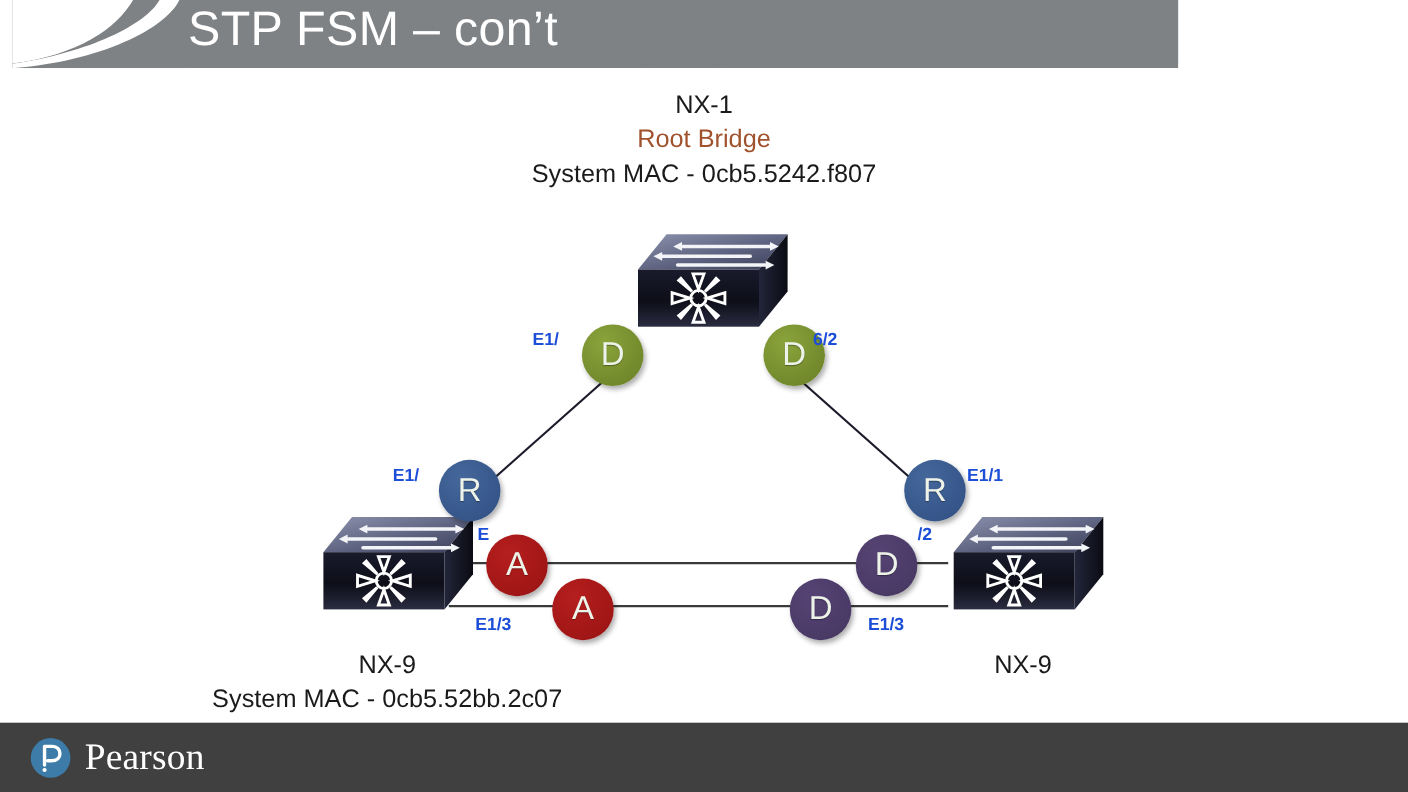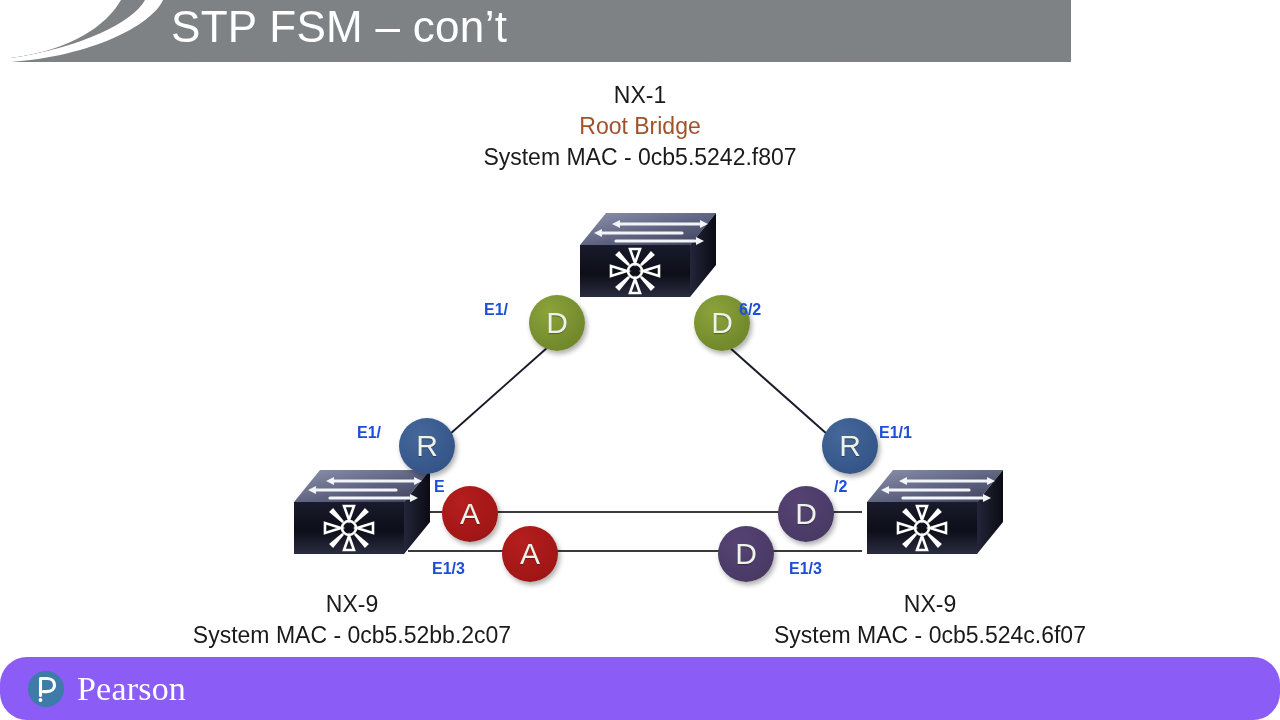--- a/index.html
+++ b/index.html
@@ -84,23 +84,22 @@
     font-size: 16px;
     color: #1d4ed8;
     white-space: nowrap;
     font-weight: bold;
   }
 
   
   #footer {
     position: absolute; left: 0; top: 657px;
     width: 1280px; height: 63px;
-    background: #8b5cf6;
+    background: #404040;
     display: flex;
-    border-radius: 27px;
   }
   #pearson-logo { margin-left: 26px; display: flex; align-items: center; }
   #pearson-word {
     margin-left: 11px;
     font-family: "Liberation Serif", serif;
     font-size: 34px;
     color: #ffffff;
     letter-spacing: 0.2px;
   }
 </style>
@@ -281,21 +280,20 @@
     </div>
     <div class="port-label" style="left:789px; top:498px;">E1/3</div>
 
     <div class="dev-label" style="left:152px; top:527px; width:400px;">
       <div>NX-9</div>
       <div>System MAC - 0cb5.52bb.2c07</div>
     </div>
 
     <div class="dev-label" style="left:730px; top:527px; width:400px;">
       <div>NX-9</div>
-      <div>System MAC - 0cb5.524c.6f07</div>
     </div>
 
   </div>
 
   <div id="footer">
     <div id="pearson-logo">
       <svg width="40" height="40" viewBox="0 0 40 40">
         <circle cx="20" cy="20" r="18" fill="#3d7ba8"></circle>
         <path d="M14.5 9.5 L14.5 26.5 M14.5 9.5 L21 9.5
                  C26.5 9.5 28.5 13 28.5 16.2

